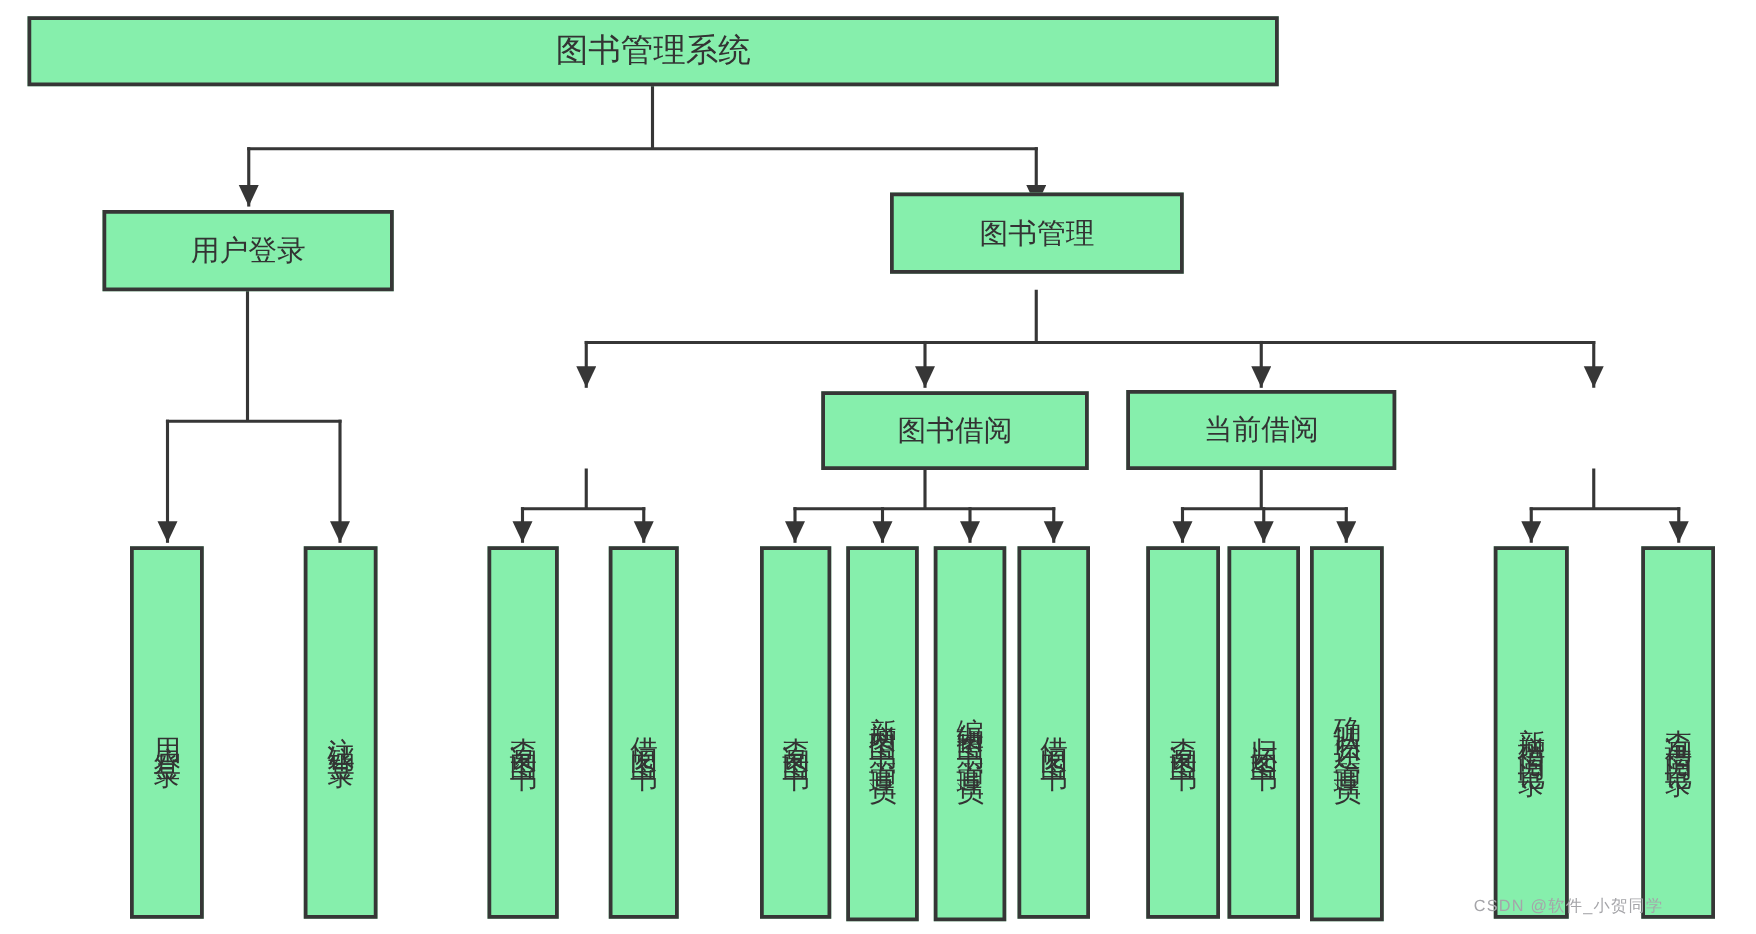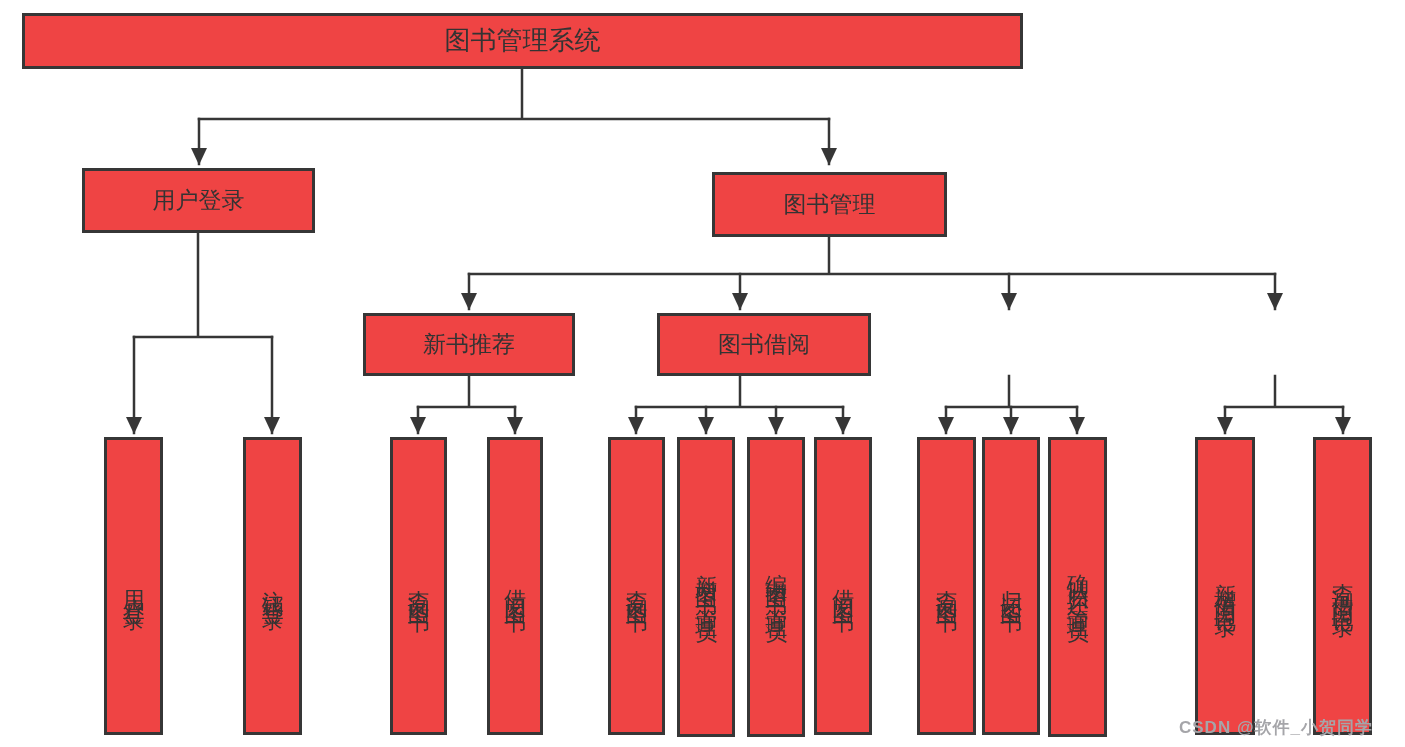--- a/index.html
+++ b/index.html
@@ -13,21 +13,21 @@
   }
   .connectors{
     position:absolute;
     left:0;top:0;
     width:1405px;height:747px;
     pointer-events:none;
   }
   .box{
     position:absolute;
     box-sizing:border-box;
-    background:#ef4444;
+    background:#86efac;
     border:3px solid #363636;
     color:#333333;
     display:flex;
     align-items:center;
     justify-content:center;
     text-align:center;
     line-height:1.2;
     white-space:nowrap;
   }
   .root{
@@ -40,25 +40,24 @@
     writing-mode:vertical-rl;
     text-orientation:mixed;
     font-size:22px;
     letter-spacing:7px;
     white-space:normal;
   }
   .watermark{
     position:absolute;
     left:1179px;
     top:716px;
-    font-size:17px;
+    font-size:13px;
     color:#a5a5a9;
     letter-spacing:1px;
     z-index:5;
-    font-weight:bold;
   }
 </style>
 </head>
 <body>
 
 <div class="canvas">
 
   <svg class="connectors" width="1405" height="747" viewBox="0 0 1405 747" xmlns="http://www.w3.org/2000/svg">
     <defs>
       <marker id="arw" markerUnits="userSpaceOnUse" markerWidth="20" markerHeight="18" refX="16" refY="8" orient="auto">
@@ -93,24 +92,24 @@
       <path d="M1011,407 V433" marker-end="url(#arw)"></path>
       <path d="M1077,407 V433" marker-end="url(#arw)"></path>
       <path d="M1225,407 V433" marker-end="url(#arw)"></path>
       <path d="M1343,407 V433" marker-end="url(#arw)"></path>
     </g>
   </svg>
 
   <div class="box root" style="left:22px;top:13px;width:1001px;height:56px;">图书管理系统</div>
 
   <div class="box mid" style="left:82px;top:168px;width:233px;height:65px;">用户登录</div>
-  <div class="box mid" style="left:712px;top:172px;width:235px;height:65px;">图书管理</div>
+  <div class="box mid" style="left:712px;top:154px;width:235px;height:65px;">图书管理</div>
 
-  <div class="box mid" style="left:363px;top:313px;width:212px;height:63px;">新书推荐</div>
   <div class="box mid" style="left:657px;top:313px;width:214px;height:63px;">图书借阅</div>
+  <div class="box mid" style="left:901px;top:312px;width:216px;height:64px;">当前借阅</div>
 
   <div class="box leaf" style="left:104px;top:437px;width:59px;height:298px;">用户登录</div>
   <div class="box leaf" style="left:243px;top:437px;width:59px;height:298px;">注销登录</div>
 
   <div class="box leaf" style="left:390px;top:437px;width:57px;height:298px;">查询图书</div>
   <div class="box leaf" style="left:487px;top:437px;width:56px;height:298px;">借阅图书</div>
 
   <div class="box leaf" style="left:608px;top:437px;width:57px;height:298px;">查询图书</div>
   <div class="box leaf" style="left:677px;top:437px;width:58px;height:300px;">新增图书（管理员）</div>
   <div class="box leaf" style="left:747px;top:437px;width:58px;height:300px;">编辑图书（管理员）</div>

